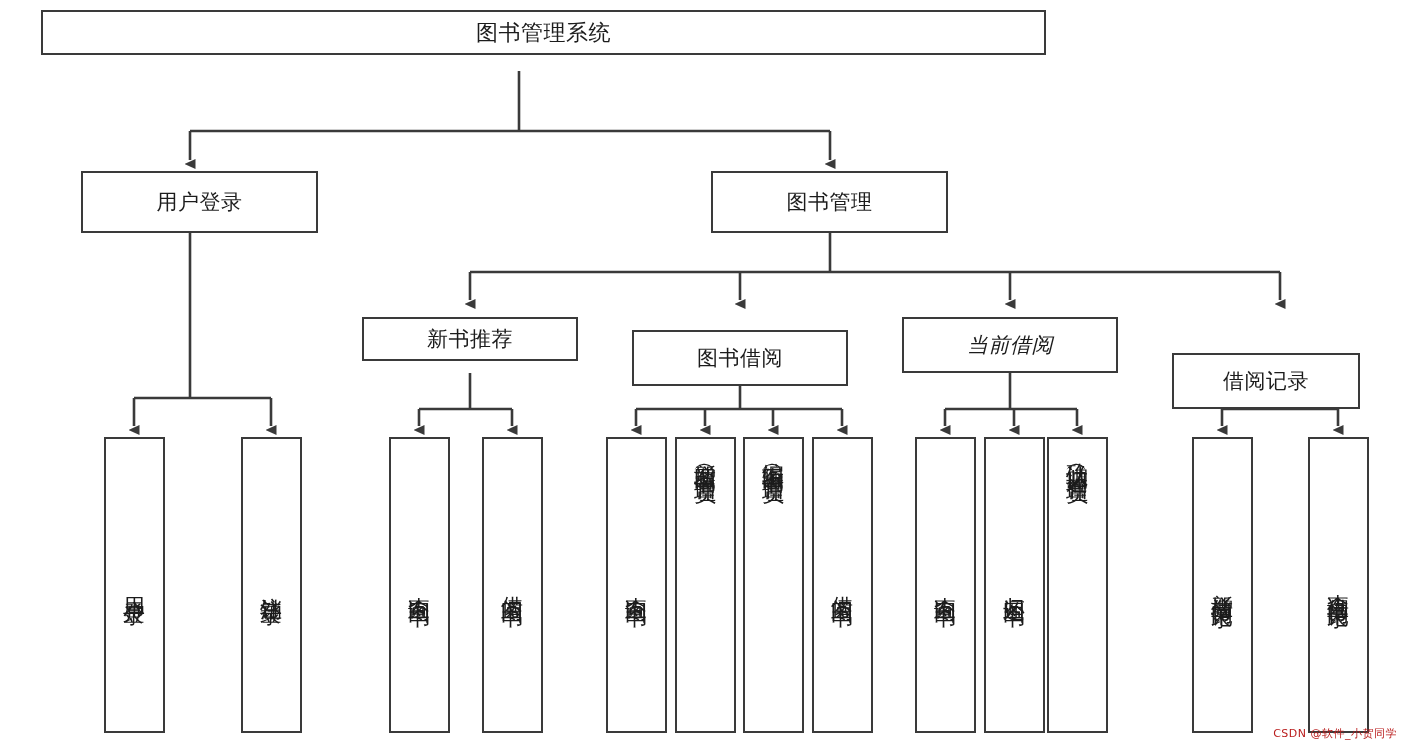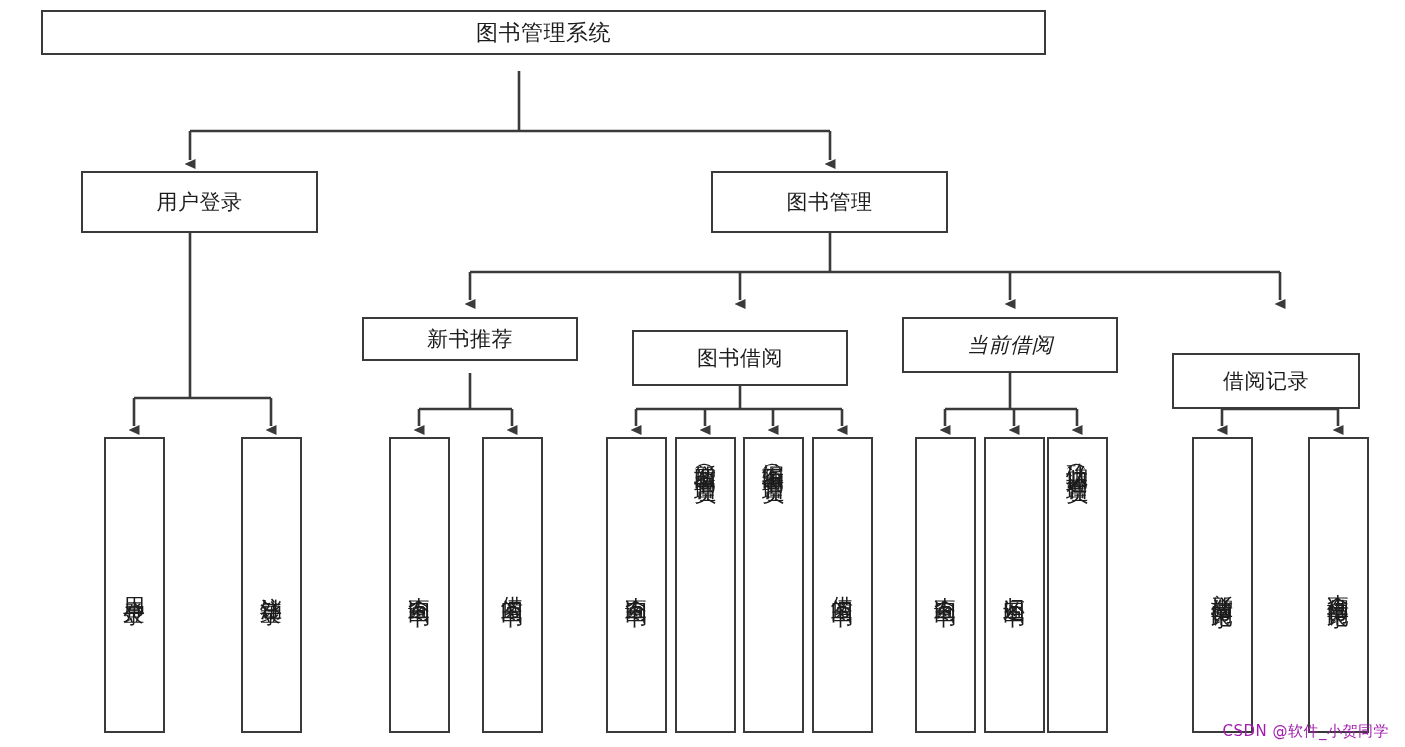--- a/index.html
+++ b/index.html
@@ -68,24 +68,24 @@
   }
   .node.leaf.top-text {
     align-items: flex-start;
   }
   .node.leaf.top-text .node-label {
     padding-top: 6px;
   }
 
   .watermark {
     position: absolute;
-    right: 16px;
+    right: 8px;
     bottom: 6px;
-    font-size: 15px;
-    color: #a21caf;
+    font-size: 11px;
+    color: #b91c1c;
     letter-spacing: 0.5px;
     z-index: 5;
     white-space: nowrap;
   }
 </style>
 </head>
 <body>
 
 <div id="diagram">
 

